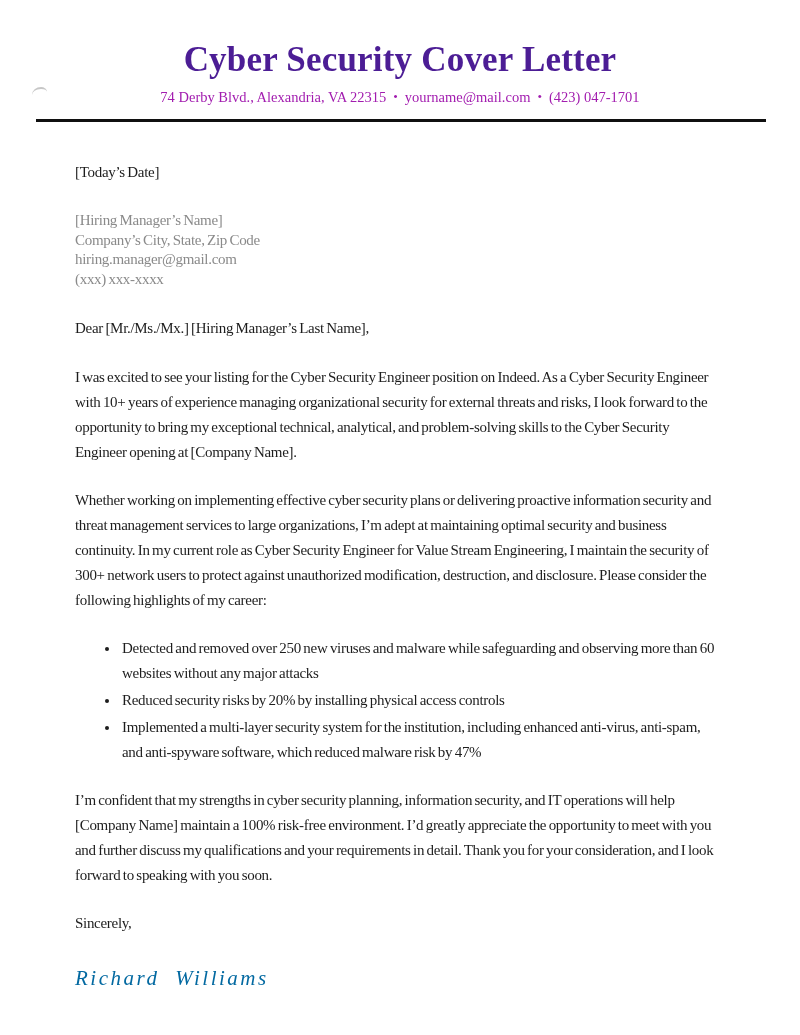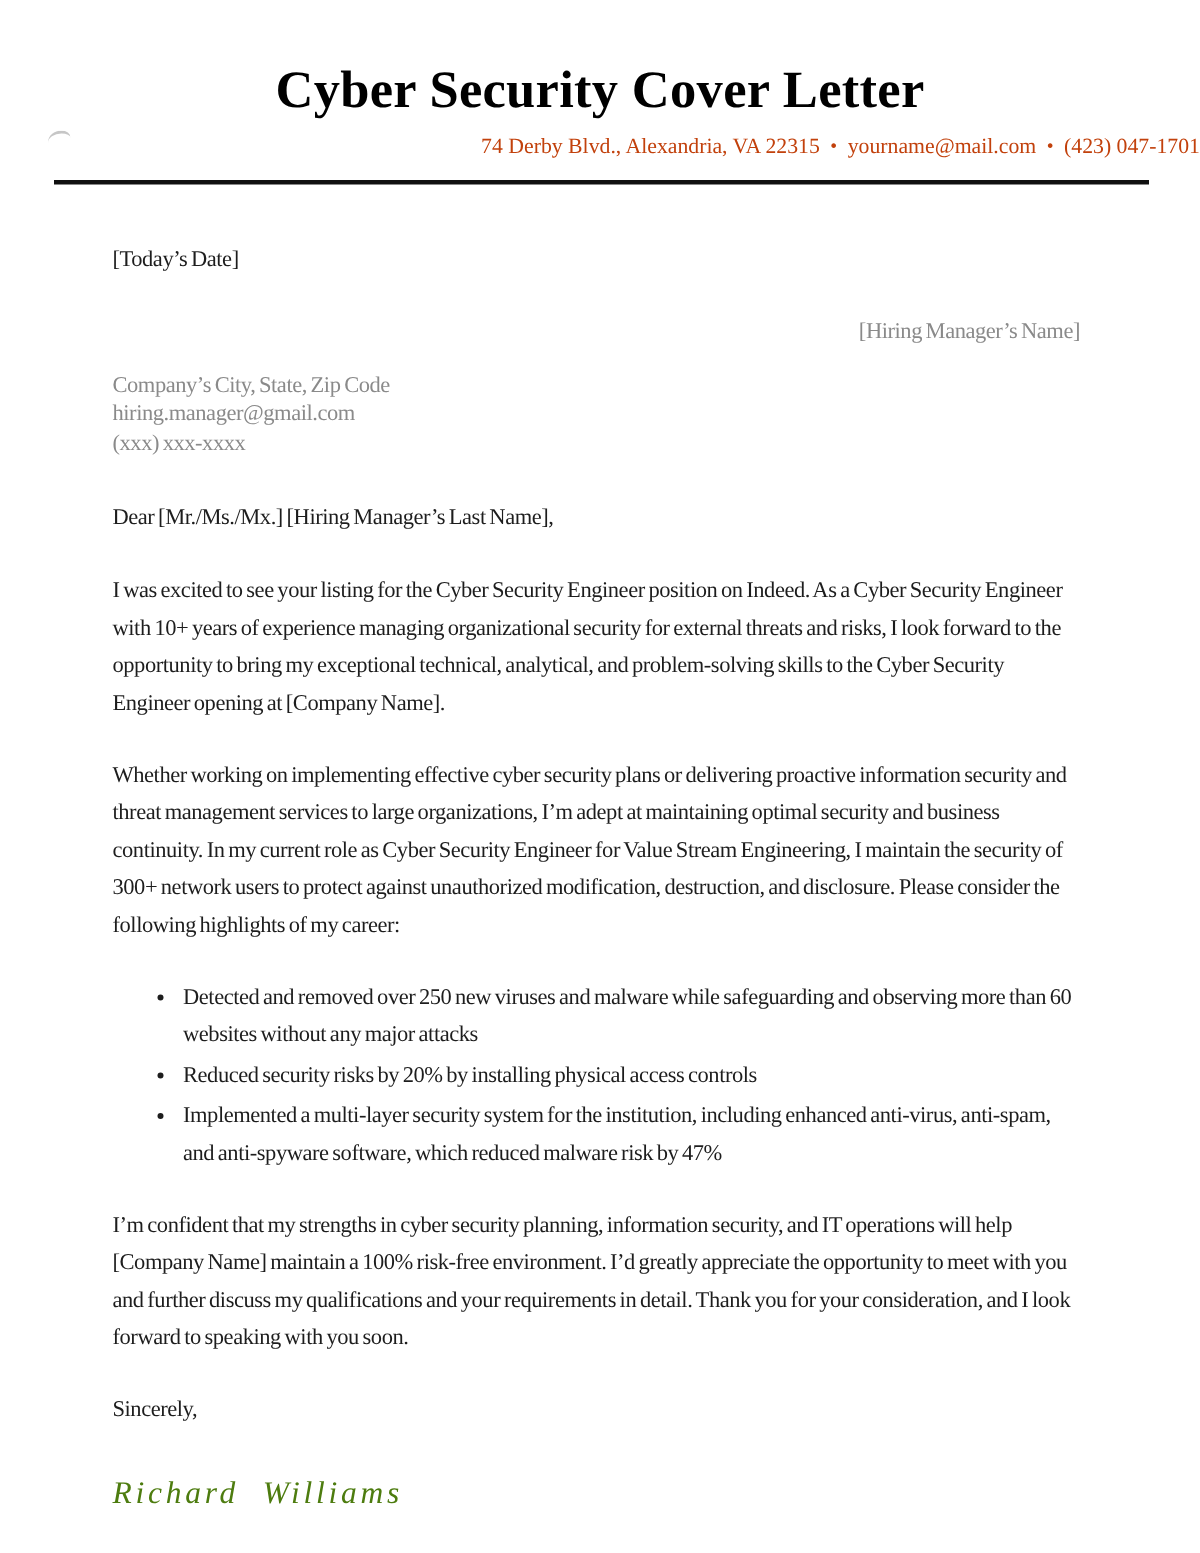--- a/index.html
+++ b/index.html
@@ -30,28 +30,27 @@
   .header {
     padding-top: 41px;
     text-align: center;
   }
   .title {
     margin: 0;
     font-size: 35px;
     line-height: 38px;
     font-weight: 700;
     letter-spacing: 0.2px;
-    color: #000000;
+    color: #4c1d95;
   }
   .contact {
     margin-top: 9px;
     font-size: 14.5px;
     line-height: 18px;
-    color: #c2410c;
-    text-align: right;
+    color: #a21caf;
   }
   .contact .sep {
     display: inline-block;
     margin: 0 7px;
     font-size: 13px;
     vertical-align: 1px;
   }
   .rule {
     height: 3px;
     background: #101010;
@@ -67,40 +66,40 @@
   .date-line {
     margin: 38px 0 26px 0;
   }
   .recipient {
     margin: 0 0 27px 0;
     color: #8a8a8a;
     font-size: 15px;
     line-height: 19.5px;
   }
   .recipient p { margin: 0; }
-  .recipient .r-name { margin-bottom: 16px; text-align: right; }
+  .recipient .r-name { margin-bottom: 0; }
   .salutation { margin: 0 0 24px 0; }
   .para { margin: 0 0 23px 0; }
   .highlights {
     margin: 0 0 23px 0;
     padding-left: 45px;
   }
   .highlights li {
     margin-bottom: 2px;
     padding-left: 2px;
   }
   .valediction { margin: 0 0 29px 0; }
   .signature {
     margin: 0;
     font-style: italic;
     font-size: 21px;
     line-height: 26px;
     letter-spacing: 2.5px;
     word-spacing: 8px;
-    color: #4d7c0f;
+    color: #0369a1;
   }
 </style>
 </head>
 <body>
 
 <div class="page">
 
   <div class="stray-mark"></div>
 
   <header class="header">

